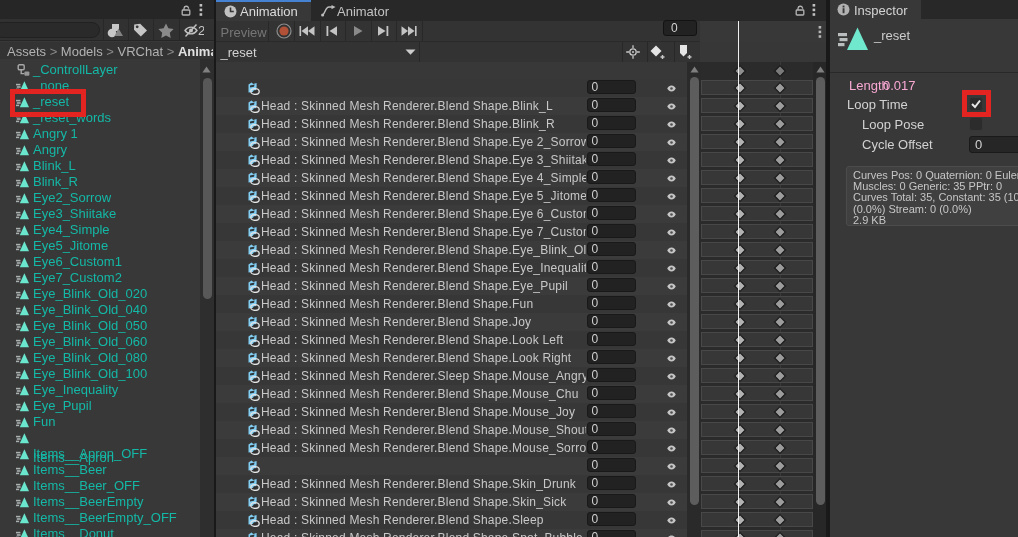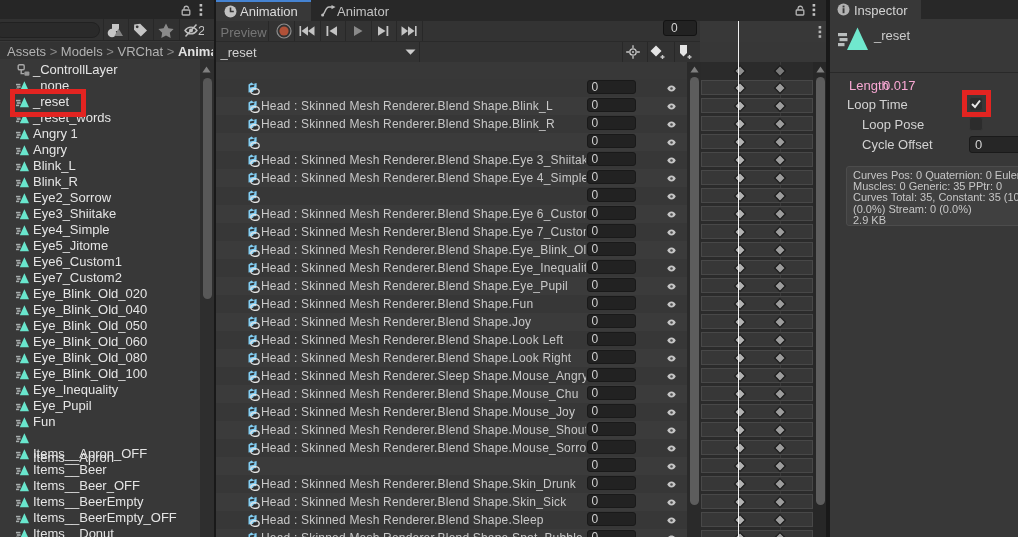--- a/index.html
+++ b/index.html
@@ -5,21 +5,21 @@
   font-family:"Liberation Sans", sans-serif; font-size:13px; color:#c8c8c8; }
 .abs { position:absolute; }
 #root { position:relative; width:1018px; height:537px; }
 
 #lpanel { position:absolute; left:0; top:0; width:213.5px; height:537px; background:#383838; }
 #lhead { position:absolute; left:0; top:0; width:213.5px; height:19px; background:#262626; }
 #ltools { position:absolute; left:0; top:19px; width:213.5px; height:22px; background:#313131; border-bottom:1px solid #262626;}
 #lsearch { position:absolute; left:-6px; top:3px; width:106px; height:16px; background:#2a2a2a; border:1px solid #212121; border-radius:8px; }
 #lcrumb { position:absolute; left:0; top:42px; width:213.5px; height:17px; background:#333333; }
 .lrow { position:absolute; left:0; width:200px; height:16px; }
-.ltxt { color:#e5e5e5; line-height:14px; white-space:nowrap; }
+.ltxt { color:#14b8a6; line-height:14px; white-space:nowrap; }
 #lsb { position:absolute; left:200px; top:59px; width:13.5px; height:478px; background:#2e2e2e; }
 #lsb-thumb { position:absolute; left:202.5px; top:78px; width:9px; height:221px; background:#585858; border-radius:4.5px; }
 #ldivider { position:absolute; left:213.5px; top:0; width:2.5px; height:537px; background:#191919; }
 
 #apanel { position:absolute; left:216px; top:0; width:609.5px; height:537px; background:#383838; }
 #atabbar { position:absolute; left:0; top:0; width:609.5px; height:21px; background:#282828; }
 #atab { position:absolute; left:0; top:0; width:95px; height:21px; background:#383838; border-top:2px solid #4583d2; }
 #atoolbar { position:absolute; left:0; top:21px; width:484px; height:21px; background:#333333; border-bottom:1px solid #2a2a2a; }
 #aruler { position:absolute; left:484px; top:21px; width:125.5px; height:21px; background:#333333; border-bottom:1px solid #2a2a2a; }
 #acliprow { position:absolute; left:0; top:42px; width:484px; height:20px; background:#333333; }
@@ -481,20 +481,21 @@
 <path d="M4.5 0.6 C6.6 0.6 8.2 2 8.6 3.5 C8.2 5 6.6 6.4 4.5 6.4 C2.4 6.4 0.8 5 0.4 3.5 C0.8 2 2.4 0.6 4.5 0.6 Z" fill="#c6c6c6"></path>
 <circle cx="4.5" cy="3.5" r="1.3" fill="#4f4f4f"></circle>
     </svg>
 <div class="arow" style="top:133px;background:#3b3b3b"></div>
 <svg class="abs" style="left:248px;top:136px" width="12" height="13" viewBox="0 0 12 13">
 <path d="M0.5 2.6 L3.6 0.4 L5.2 1.9 L8.6 1 L8.6 5 L7.6 9.6 L0.5 10.6 Z" fill="#82cdf2"></path>
 <path d="M2 3.4 L6.6 2.4 L6 4.7 L2 5.6 Z" fill="#31383b"></path>
 <ellipse cx="7" cy="9.5" rx="4.2" ry="2.9" fill="none" stroke="#e4e4e4" stroke-width="1.3"></ellipse>
 <ellipse cx="7" cy="9.5" rx="1.9" ry="1.5" fill="#2d2d2d"></ellipse>
     </svg>
+<div class="atxt abs" style="left:261px;top:135px">Head : Skinned Mesh Renderer.Blend Shape.Eye 2_Sorrow</div>
 <div class="vfield abs" style="left:586.5px;top:134px">0</div>
 <svg class="abs" style="left:667px;top:139px" width="9" height="7" viewBox="0 0 9 7">
 <path d="M4.5 0.6 C6.6 0.6 8.2 2 8.6 3.5 C8.2 5 6.6 6.4 4.5 6.4 C2.4 6.4 0.8 5 0.4 3.5 C0.8 2 2.4 0.6 4.5 0.6 Z" fill="#c6c6c6"></path>
 <circle cx="4.5" cy="3.5" r="1.3" fill="#4f4f4f"></circle>
     </svg>
 <div class="arow" style="top:151px;background:#373737"></div>
 <svg class="abs" style="left:248px;top:154px" width="12" height="13" viewBox="0 0 12 13">
 <path d="M0.5 2.6 L3.6 0.4 L5.2 1.9 L8.6 1 L8.6 5 L7.6 9.6 L0.5 10.6 Z" fill="#82cdf2"></path>
 <path d="M2 3.4 L6.6 2.4 L6 4.7 L2 5.6 Z" fill="#31383b"></path>
 <ellipse cx="7" cy="9.5" rx="4.2" ry="2.9" fill="none" stroke="#e4e4e4" stroke-width="1.3"></ellipse>
@@ -519,20 +520,21 @@
 <path d="M4.5 0.6 C6.6 0.6 8.2 2 8.6 3.5 C8.2 5 6.6 6.4 4.5 6.4 C2.4 6.4 0.8 5 0.4 3.5 C0.8 2 2.4 0.6 4.5 0.6 Z" fill="#c6c6c6"></path>
 <circle cx="4.5" cy="3.5" r="1.3" fill="#4f4f4f"></circle>
     </svg>
 <div class="arow" style="top:187px;background:#373737"></div>
 <svg class="abs" style="left:248px;top:190px" width="12" height="13" viewBox="0 0 12 13">
 <path d="M0.5 2.6 L3.6 0.4 L5.2 1.9 L8.6 1 L8.6 5 L7.6 9.6 L0.5 10.6 Z" fill="#82cdf2"></path>
 <path d="M2 3.4 L6.6 2.4 L6 4.7 L2 5.6 Z" fill="#31383b"></path>
 <ellipse cx="7" cy="9.5" rx="4.2" ry="2.9" fill="none" stroke="#e4e4e4" stroke-width="1.3"></ellipse>
 <ellipse cx="7" cy="9.5" rx="1.9" ry="1.5" fill="#2d2d2d"></ellipse>
     </svg>
+<div class="atxt abs" style="left:261px;top:189px">Head : Skinned Mesh Renderer.Blend Shape.Eye 5_Jitome</div>
 <div class="vfield abs" style="left:586.5px;top:188px">0</div>
 <svg class="abs" style="left:667px;top:193px" width="9" height="7" viewBox="0 0 9 7">
 <path d="M4.5 0.6 C6.6 0.6 8.2 2 8.6 3.5 C8.2 5 6.6 6.4 4.5 6.4 C2.4 6.4 0.8 5 0.4 3.5 C0.8 2 2.4 0.6 4.5 0.6 Z" fill="#c6c6c6"></path>
 <circle cx="4.5" cy="3.5" r="1.3" fill="#4f4f4f"></circle>
     </svg>
 <div class="arow" style="top:205px;background:#3b3b3b"></div>
 <svg class="abs" style="left:248px;top:208px" width="12" height="13" viewBox="0 0 12 13">
 <path d="M0.5 2.6 L3.6 0.4 L5.2 1.9 L8.6 1 L8.6 5 L7.6 9.6 L0.5 10.6 Z" fill="#82cdf2"></path>
 <path d="M2 3.4 L6.6 2.4 L6 4.7 L2 5.6 Z" fill="#31383b"></path>
 <ellipse cx="7" cy="9.5" rx="4.2" ry="2.9" fill="none" stroke="#e4e4e4" stroke-width="1.3"></ellipse>

